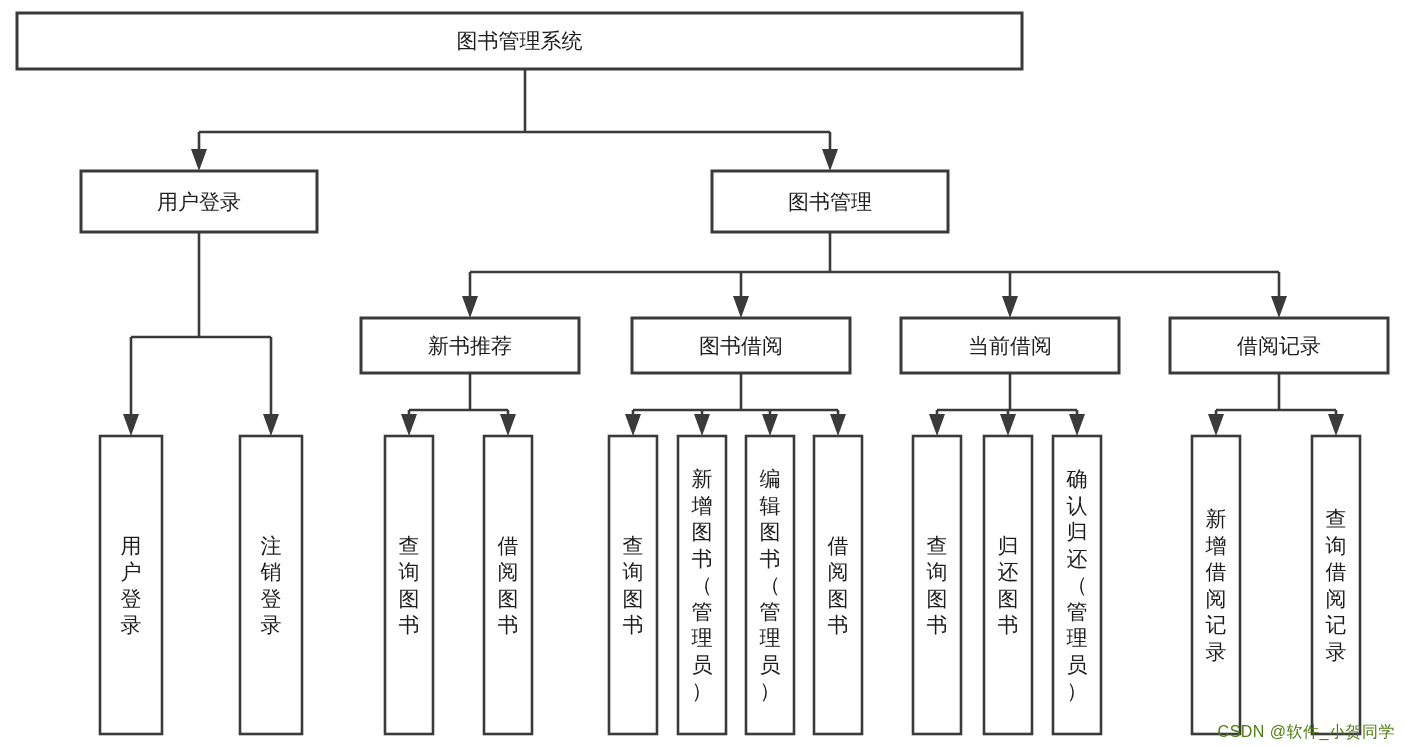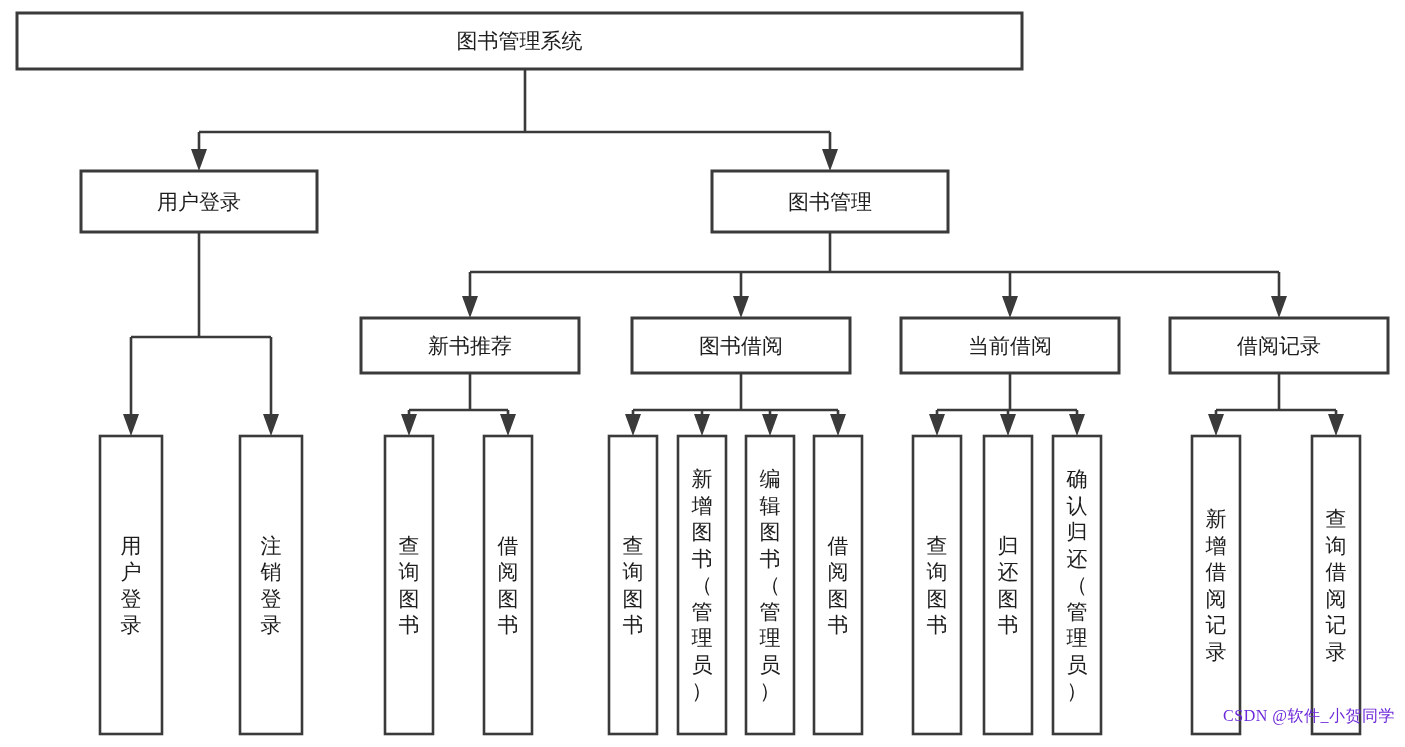--- a/index.html
+++ b/index.html
@@ -55,24 +55,24 @@
   }
   .node-label-v {
     font-family: "DejaVu Sans", "Liberation Sans", sans-serif;
     font-size: 21px;
     fill: #1d1d1d;
     text-anchor: middle;
   }
   .watermark-text {
     position: absolute;
     right: 10px;
-    bottom: 20px;
-    font-family: Liberation Serif, serif;
+    bottom: 4px;
+    font-family: Liberation Sans, sans-serif;
     font-size: 16px;
-    color: #6d28d9;
+    color: #4d7c0f;
     white-space: nowrap;
     letter-spacing: 0.5px;
     pointer-events: none;
   }
 </style>
 </head>
 <body>
 
 <div id="diagram-root">
   <svg id="flowchart" viewBox="0 0 1405 747">

